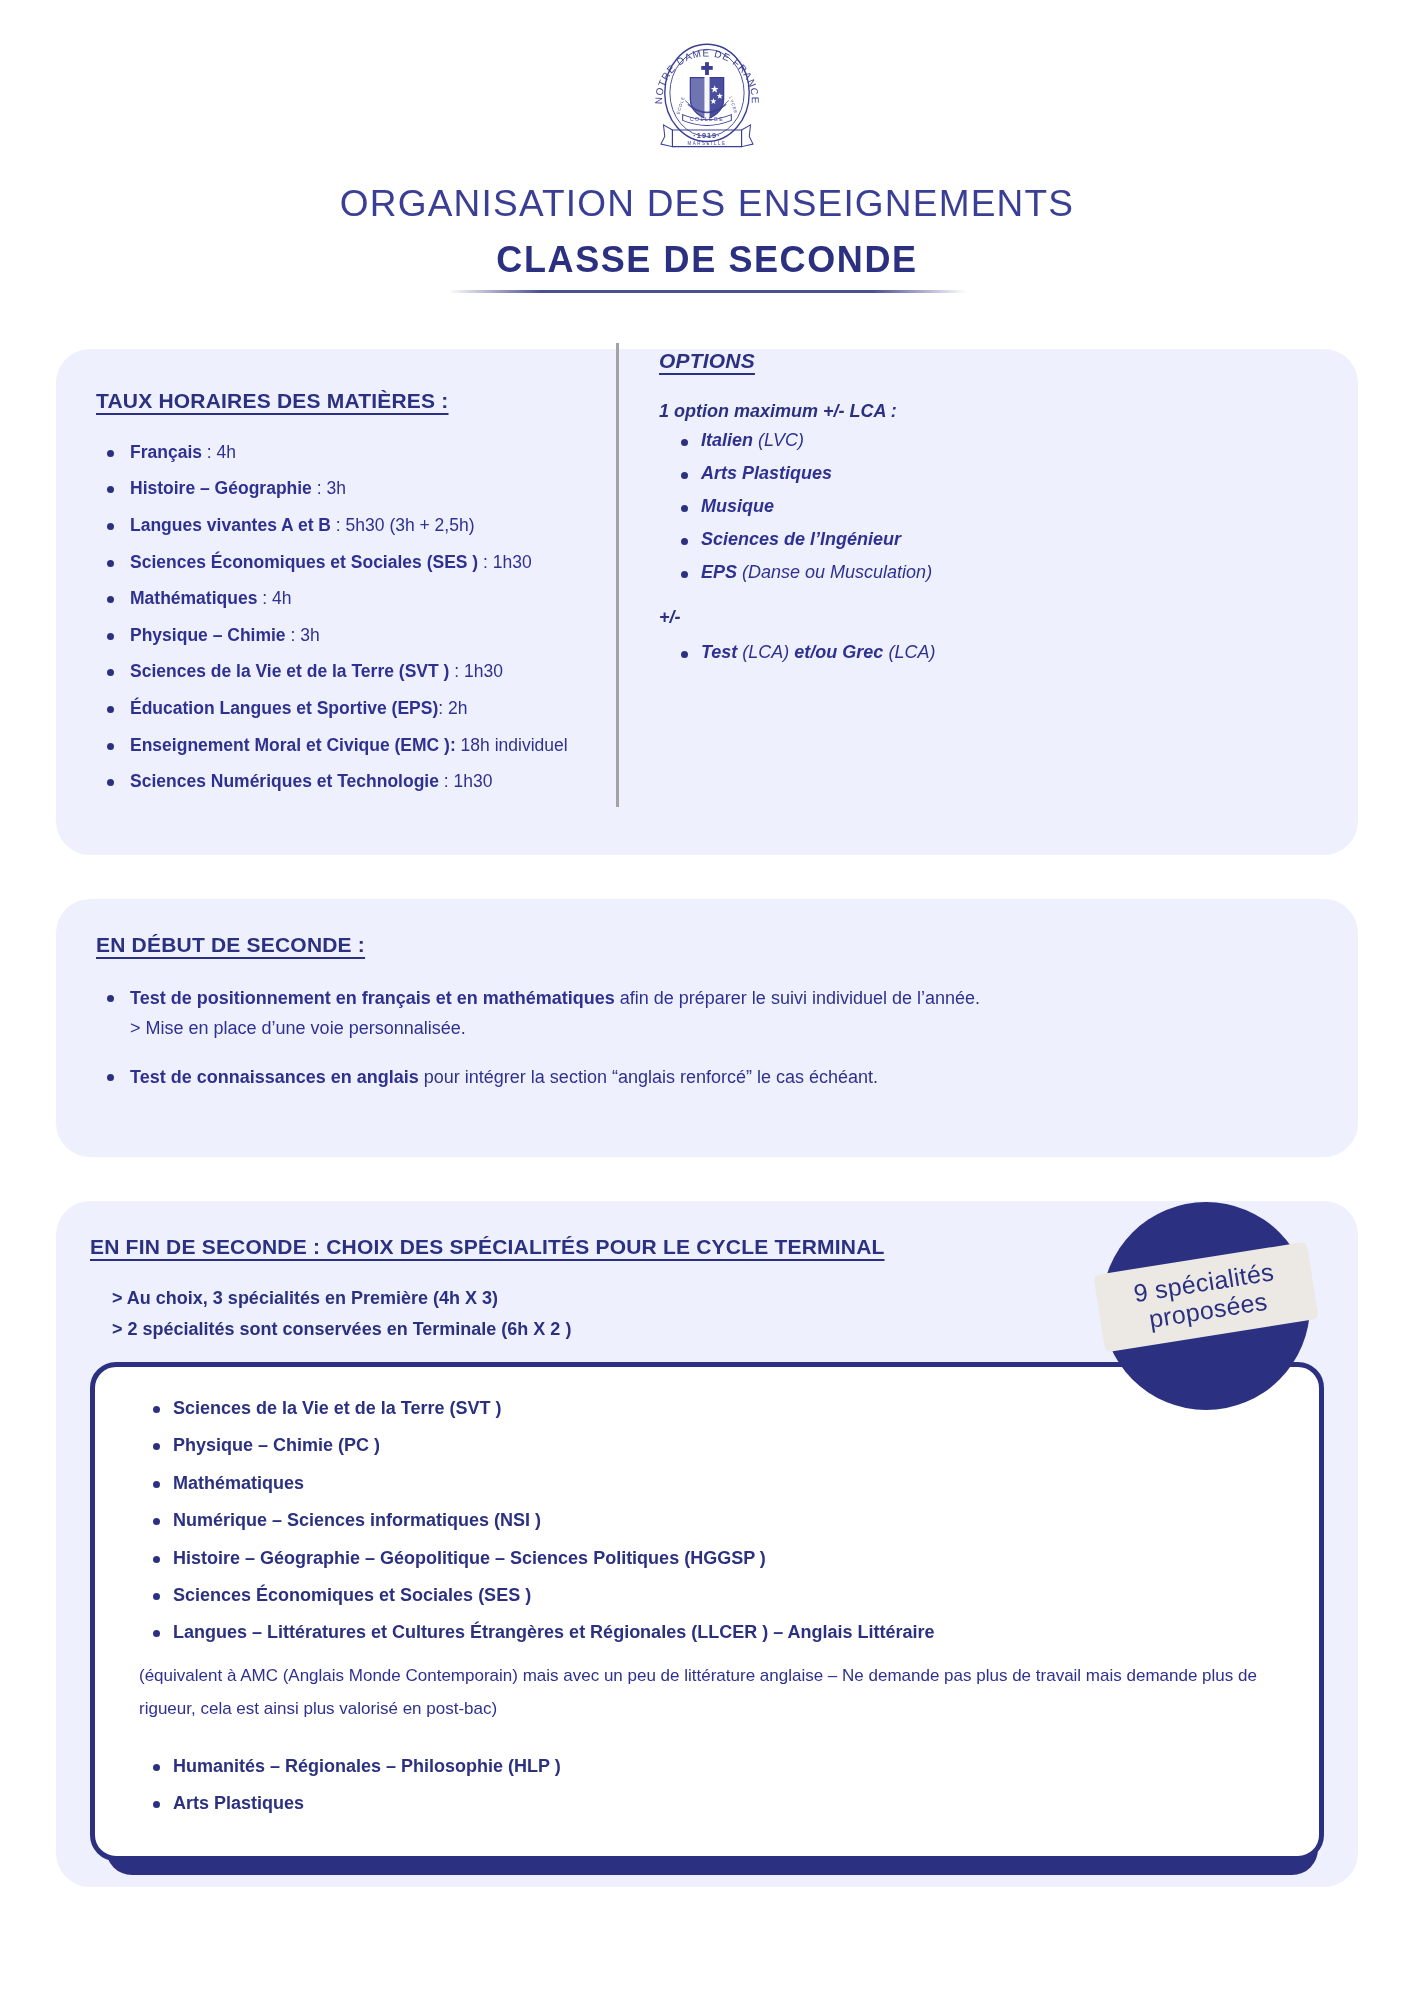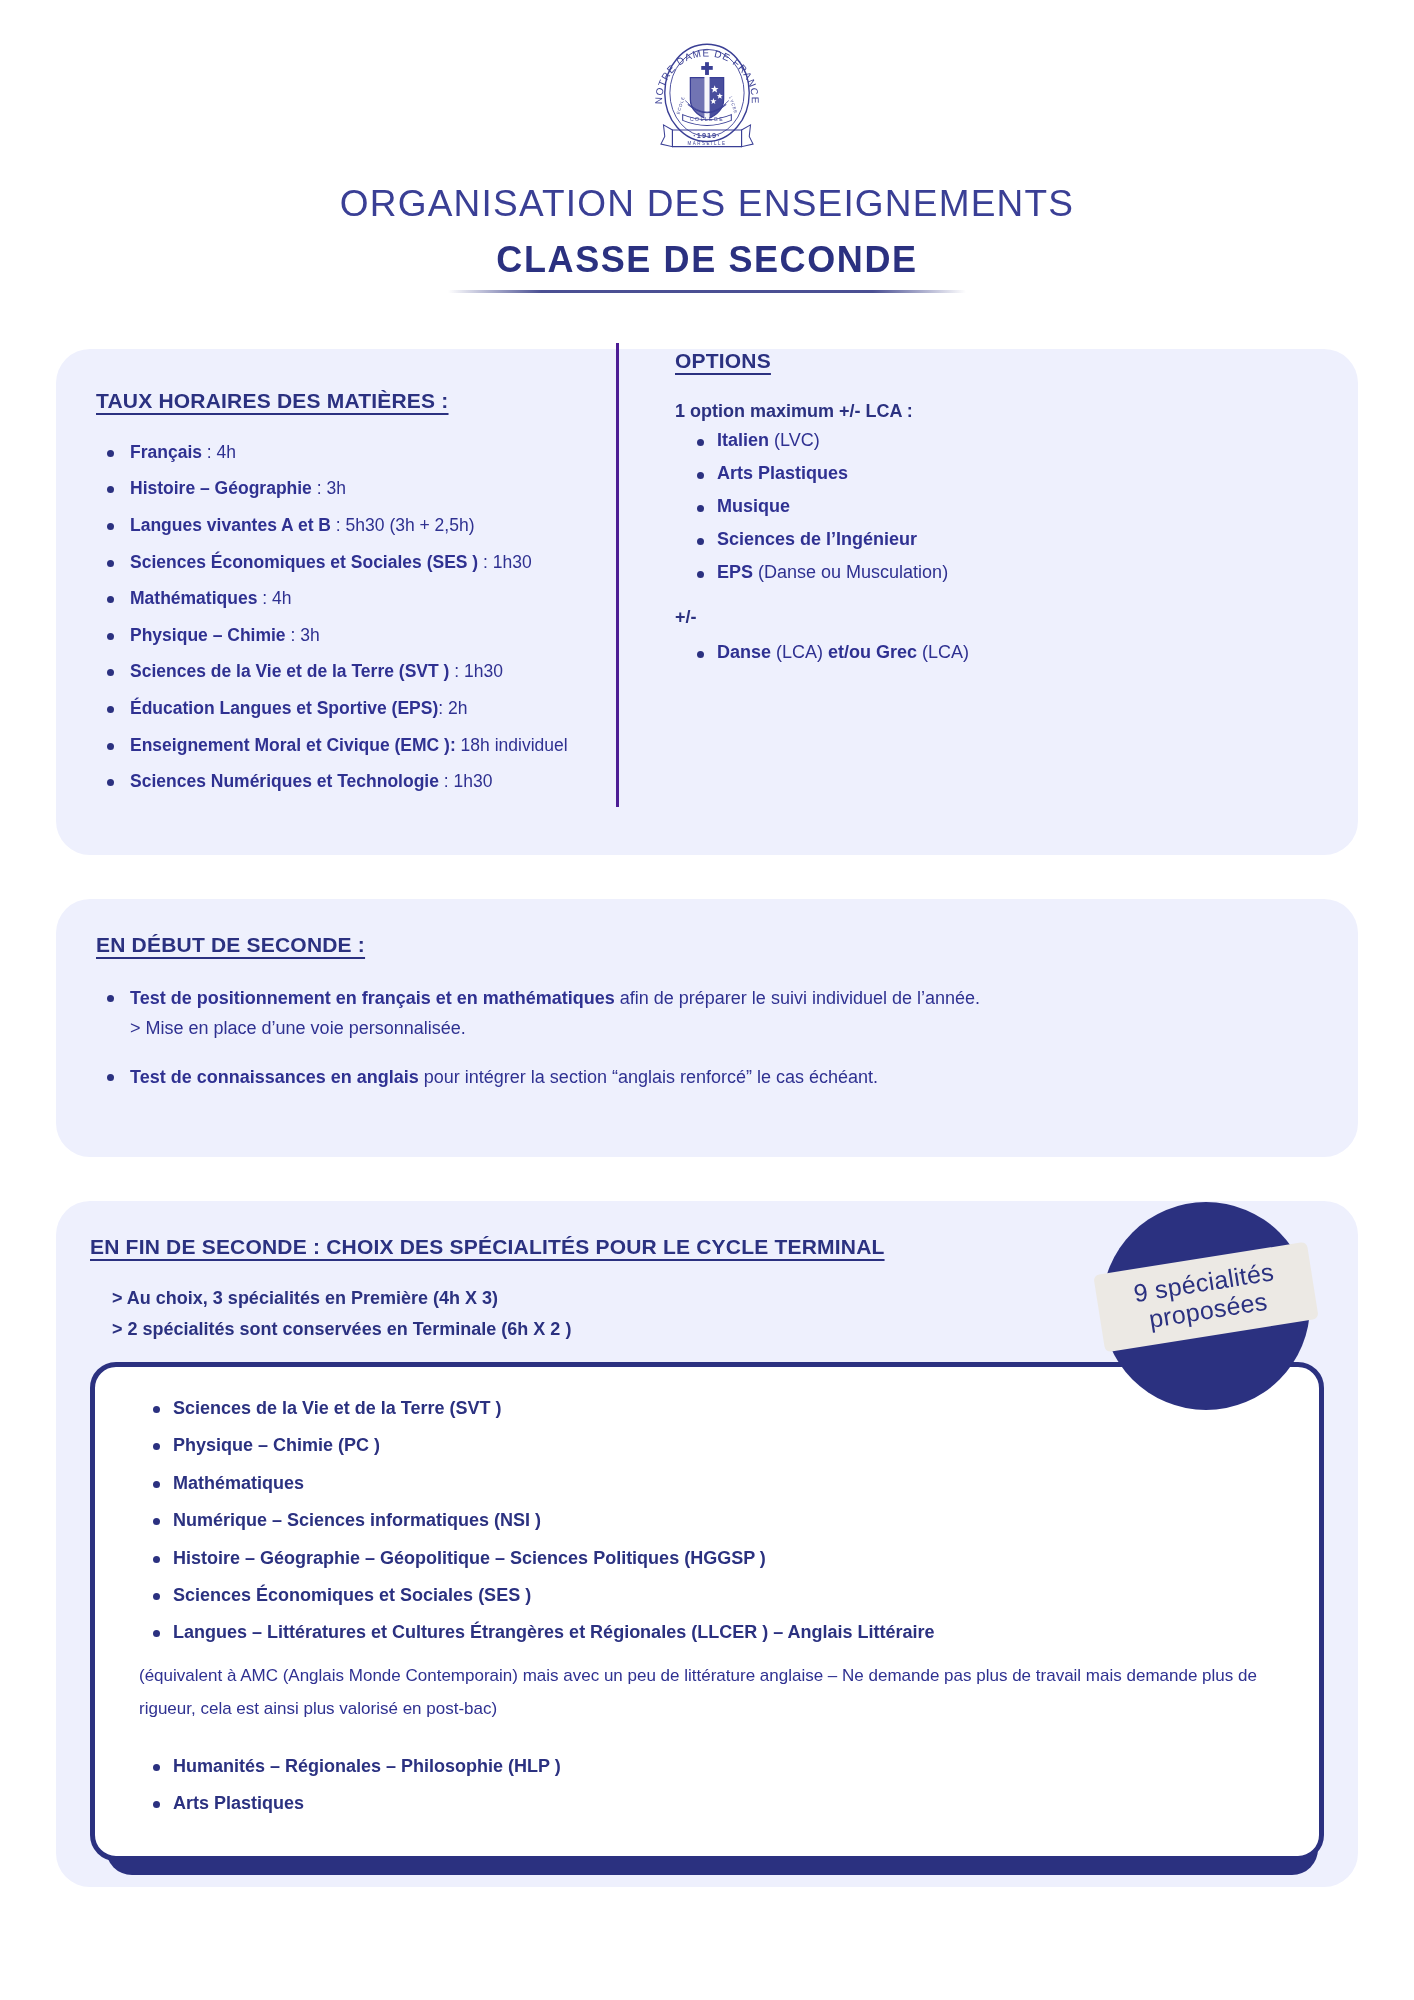--- a/index.html
+++ b/index.html
@@ -87,26 +87,27 @@
   }
 
   
   .cols {
     display: flex;
     margin-top: 6px;
   }
   .col-left  { width: 520px; padding-right: 18px; }
   .col-right {
     flex: 1;
-    border-left: 3px solid #4c1d95;
-    padding-left: 56px;
+    border-left: 3px solid #a3a3a3;
+    padding-left: 40px;
     margin-left: 0;
     margin-top: -46px;
     padding-top: 6px;
     padding-bottom: 8px;
+    font-style: italic;
   }
 
   ul.bullets { list-style: none; margin-top: 28px; }
   ul.bullets li {
     position: relative;
     padding-left: 34px;
     margin-bottom: 13px;
     font-size: 17.5px;
     line-height: 1.35;
     color: #2f3191;
@@ -344,21 +345,21 @@
         <div class="opt-head">1 option maximum +/- LCA :</div>
         <ul class="opt-list" id="option-list">
             <li><b>Italien</b><span> (LVC)</span></li>
             <li><b>Arts Plastiques</b><span></span></li>
             <li><b>Musique</b><span></span></li>
             <li><b>Sciences de l’Ingénieur</b><span></span></li>
             <li><b>EPS</b><span> (Danse ou Musculation)</span></li>
           </ul>
         <div class="plusminus">+/-</div>
         <ul class="opt-list tight" id="extra-option-list">
-            <li><b>Danse</b><span> (LCA) </span><b>et/ou Grec</b><span> (LCA)</span></li>
+            <li><b>Test</b><span> (LCA) </span><b>et/ou Grec</b><span> (LCA)</span></li>
           </ul>
       </div>
     </div>
   </div>
 
   <div class="card" id="card-start">
     <div class="card-title">EN DÉBUT DE SECONDE :</div>
     <ul class="tests" id="start-list">
         <li><b>Test de positionnement en français et en mathématiques</b><span> afin de préparer le suivi individuel de l’année.</span><span class="subnote">&gt; Mise en place d’une voie personnalisée.</span></li>
         <li><b>Test de connaissances en anglais</b><span> pour intégrer la section “anglais renforcé” le cas échéant.</span></li>

